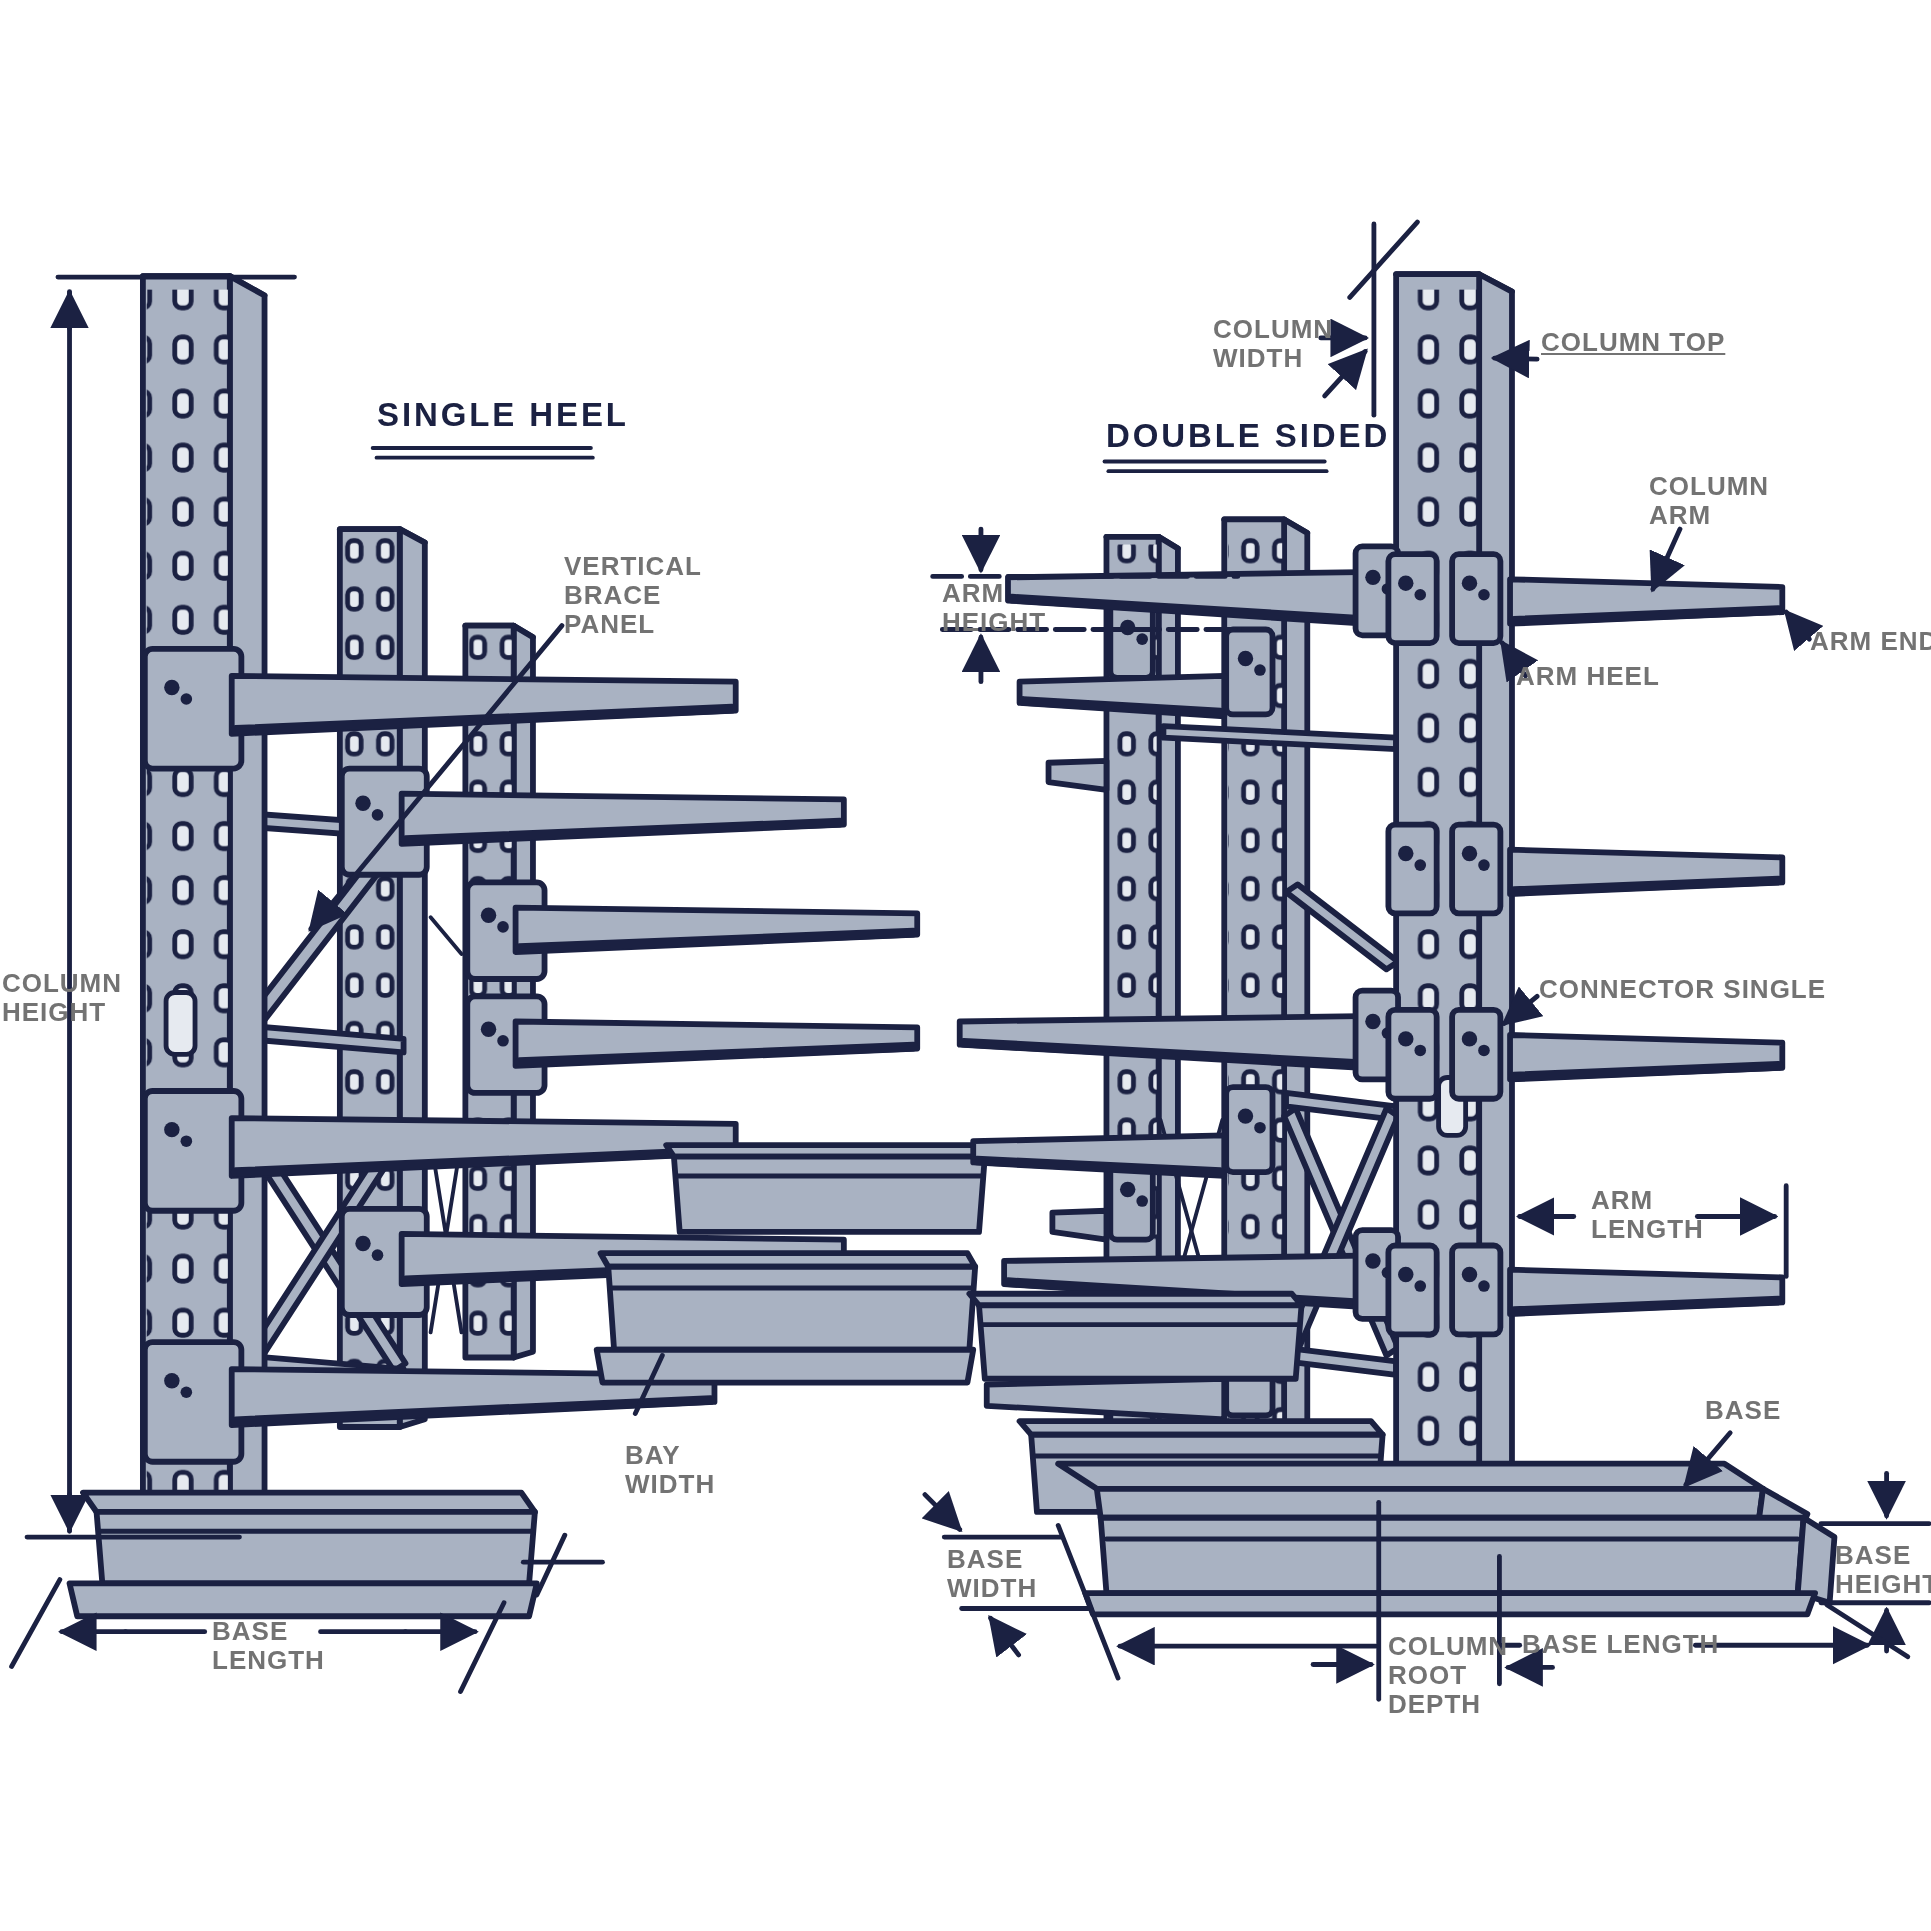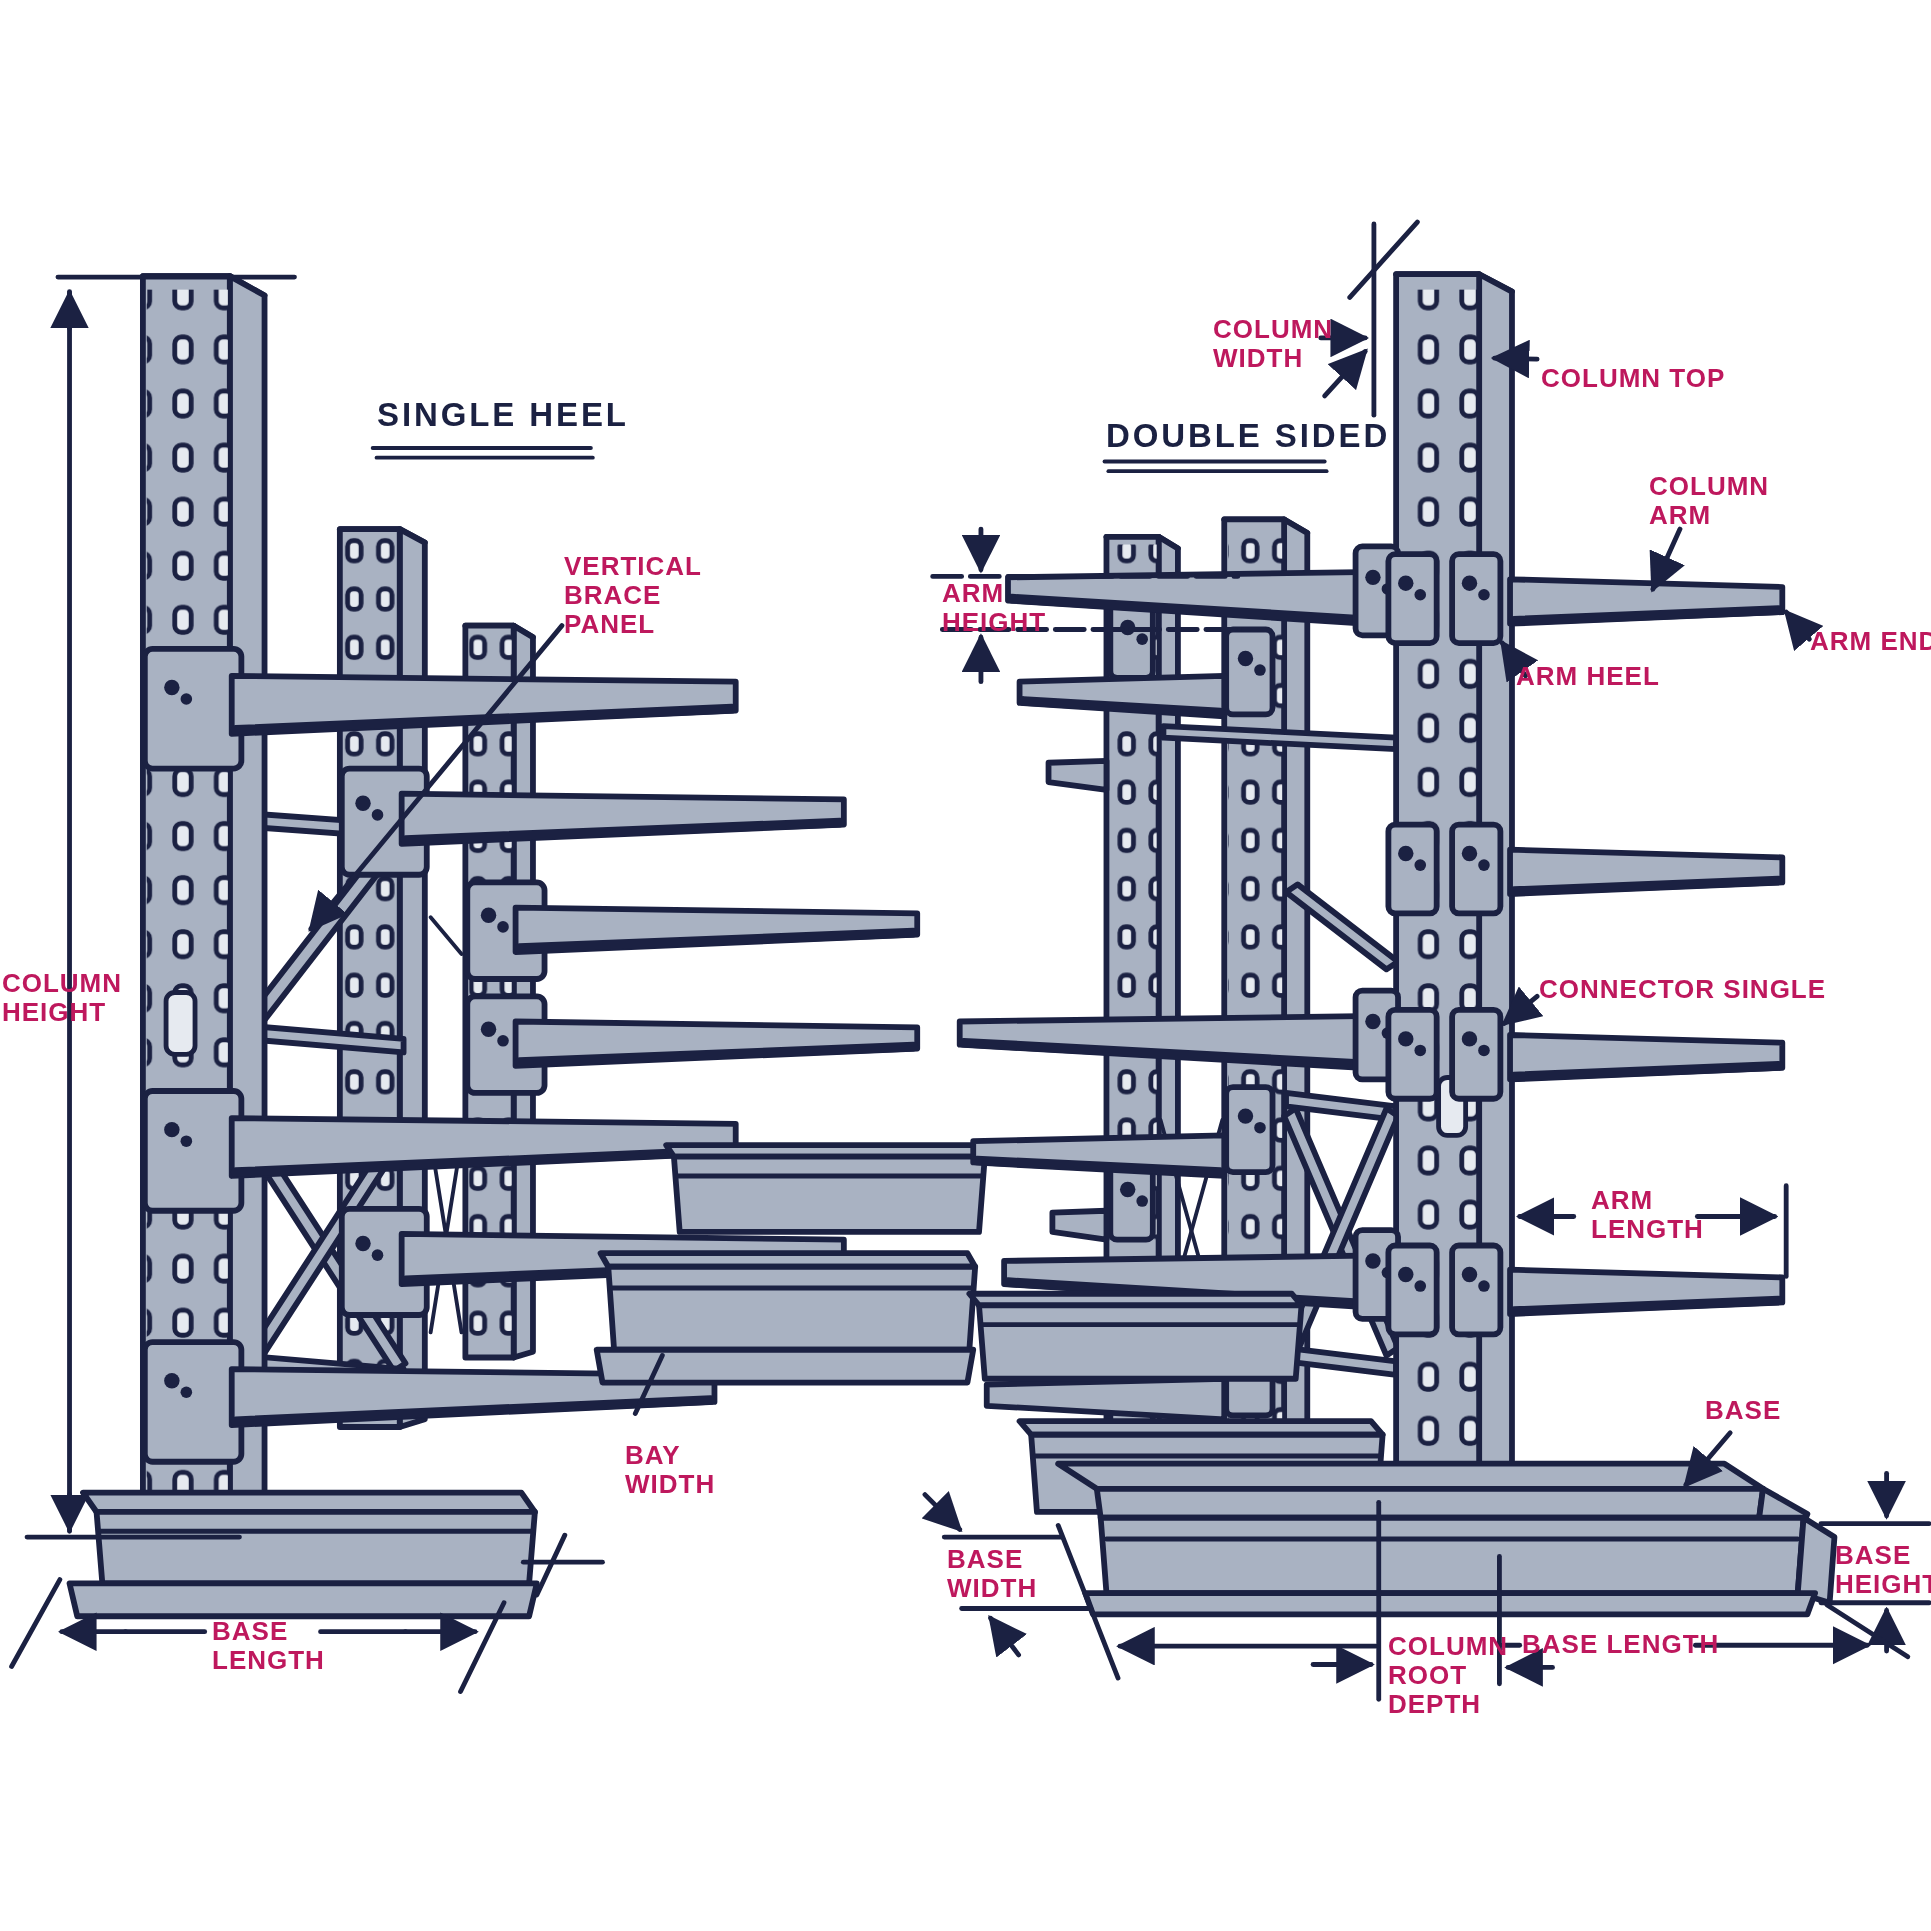--- a/index.html
+++ b/index.html
@@ -1,19 +1,19 @@
 <!DOCTYPE html>
 <html><head>
 <meta charset="utf-8">
 <style>
   html,body{margin:0;padding:0;background:#ffffff;}
   #stage{position:relative;width:1931px;height:1931px;background:#ffffff;
          font-family:"Liberation Sans",sans-serif;overflow:hidden;}
   #art{position:absolute;left:0;top:0;width:1931px;height:1931px;}
-  .lbl{position:absolute;color:#be185d;font-weight:700;font-size:26px;
+  .lbl{position:absolute;color:#737373;font-weight:700;font-size:26px;
        line-height:1.12;letter-spacing:1px;white-space:pre;}
   .ttl{position:absolute;color:#1b2142;font-weight:700;font-size:33px;
        letter-spacing:2.9px;white-space:pre;}
   
   .steel{fill:#a9b2c2;stroke:#1b2142;stroke-width:6;stroke-linejoin:round;}
   .ink{stroke:#1b2142;stroke-width:5;fill:none;stroke-linecap:round;}
   .ink4{stroke:#1b2142;stroke-width:4;fill:none;stroke-linecap:round;}
   .shade{stroke:#1b2142;stroke-width:10;fill:none;stroke-linecap:round;}
   .hole{fill:#e6eaf0;stroke:#1b2142;stroke-width:5;}
   .dark{fill:#1b2142;stroke:none;}
@@ -298,21 +298,21 @@
 <div class="lbl" style="left:564px;top:552px;">VERTICAL
 BRACE
 PANEL</div>
 <div class="lbl" style="left:625px;top:1441px;">BAY
 WIDTH</div>
 <div class="lbl" style="left:212px;top:1617px;">BASE
 LENGTH</div>
 
 <div class="lbl" style="left:1213px;top:315px;">COLUMN
 WIDTH</div>
-<div class="lbl" style="left:1541px;top:364px;">COLUMN TOP</div>
+<div class="lbl" style="left:1541px;top:328px;text-decoration:underline;">COLUMN TOP</div>
 <div class="lbl" style="left:1649px;top:472px;">COLUMN
 ARM</div>
 <div class="lbl" style="left:1810px;top:627px;">ARM END</div>
 <div class="lbl" style="left:1516px;top:662px;text-align:right;">ARM HEEL</div>
 <div class="lbl" style="left:942px;top:579px;">ARM
 HEIGHT</div>
 <div class="lbl" style="left:1539px;top:975px;">CONNECTOR SINGLE</div>
 <div class="lbl" style="left:1591px;top:1186px;">ARM
 LENGTH</div>
 <div class="lbl" style="left:1705px;top:1396px;">BASE</div>

